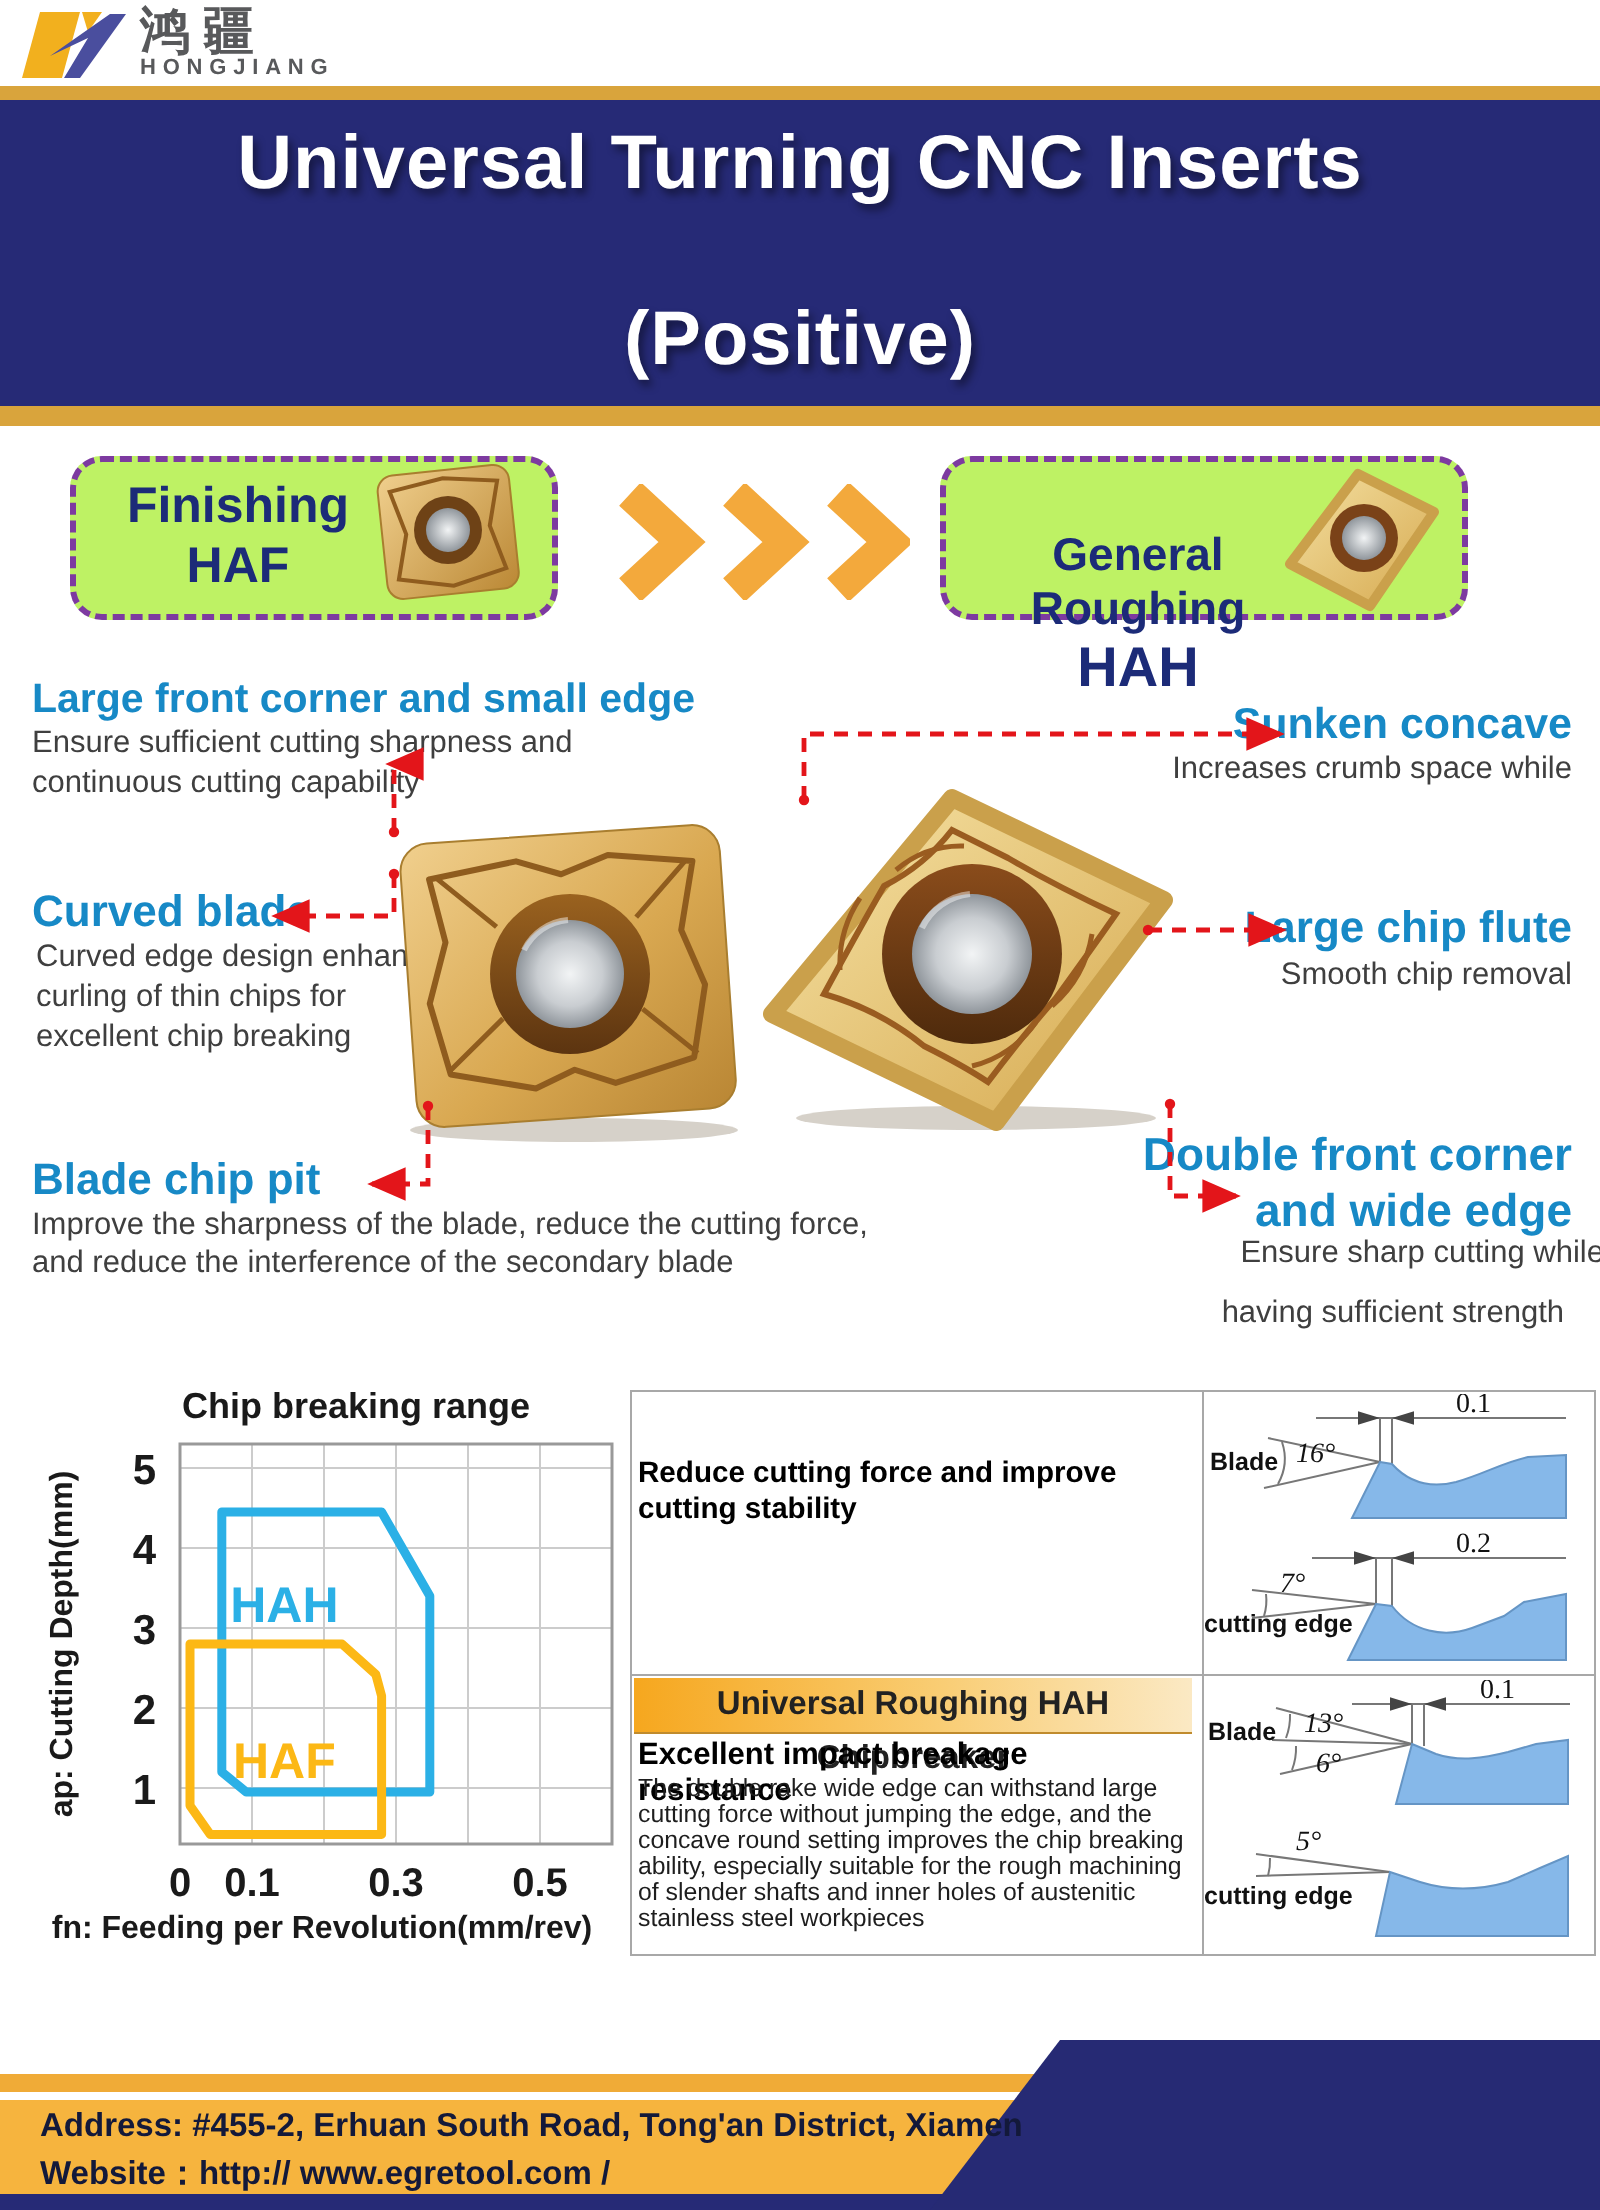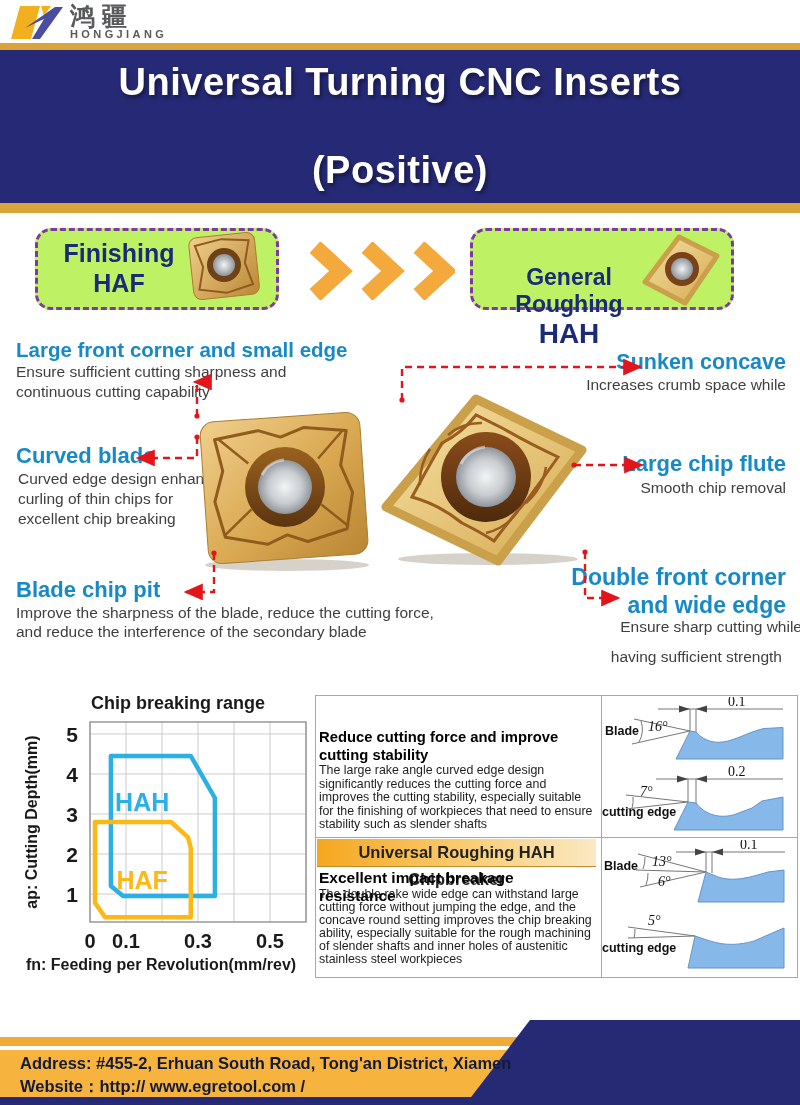--- a/index.html
+++ b/index.html
@@ -248,21 +248,20 @@
       </svg>
     <div class="chart-xlabel">fn: Feeding per Revolution(mm/rev)</div>
   </div>
 
   <div class="tbl">
     <div class="tbl-vline"></div>
     <div class="tbl-hline"></div>
   </div>
 
   <div class="panel-sub" style="top:729px;">Reduce cutting force and improve cutting stability</div>
-  <div class="panel-body" style="top:764px;">The large rake angle curved edge design significantly reduces the cutting force and improves the cutting stability, especially suitable for the finishing of workpieces that need to ensure stability such as slender shafts</div>
 
   <div class="panel-bar" style="top:839px;">Universal Roughing HAH Chipbreaker</div>
   <div class="panel-sub" style="top:869px;font-size:15.5px;">Excellent impact breakage resistance</div>
   <div class="panel-body" style="top:888px;line-height:13.0px;">The double rake wide edge can withstand large cutting force without jumping the edge, and the concave round setting improves the chip breaking ability, especially suitable for the rough machining of slender shafts and inner holes of austenitic stainless steel workpieces</div>
 
   <svg class="diag" style="left:600px;top:697px;" width="195" height="68" viewBox="0 0 195 68">
     <g stroke="#777" stroke-width="1" fill="none">
       <line x1="58" y1="12" x2="183" y2="12"></line>
         <line x1="90" y1="12" x2="90" y2="34"></line>
         <line x1="96" y1="12" x2="96" y2="35"></line>

